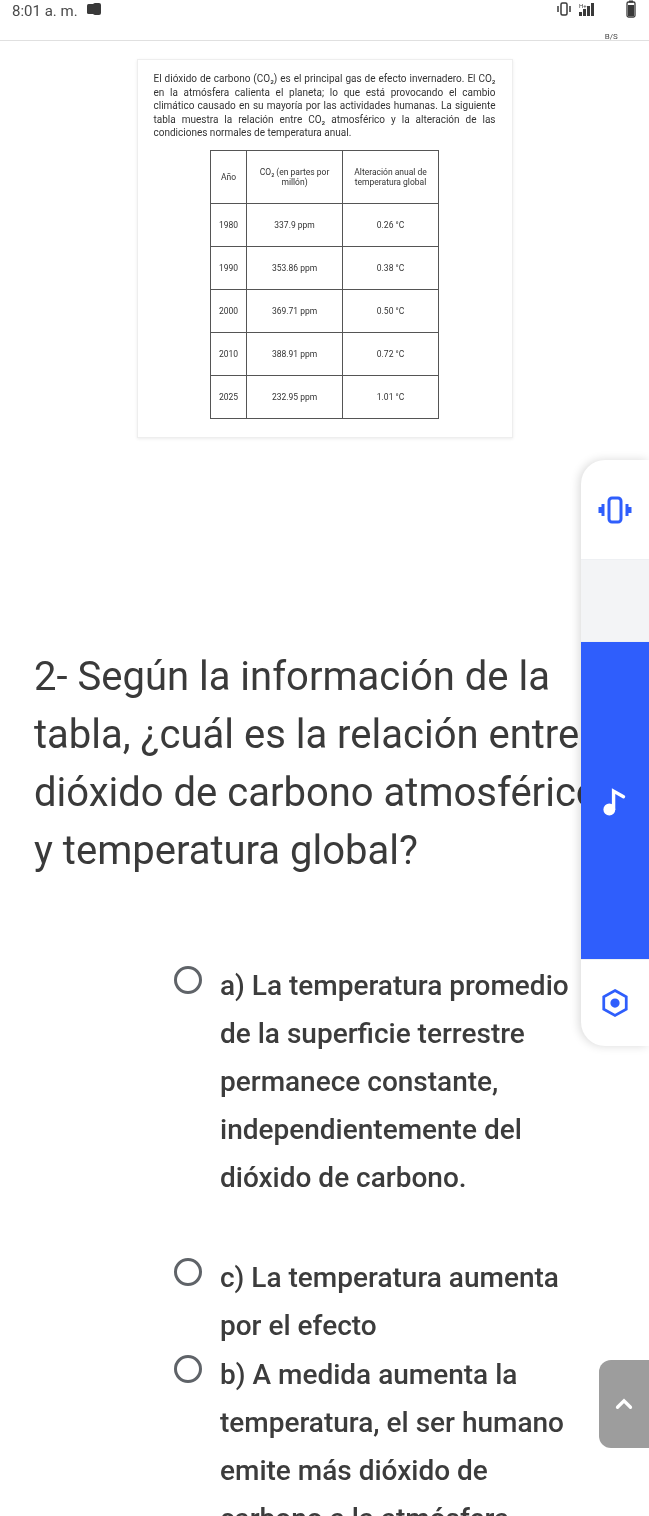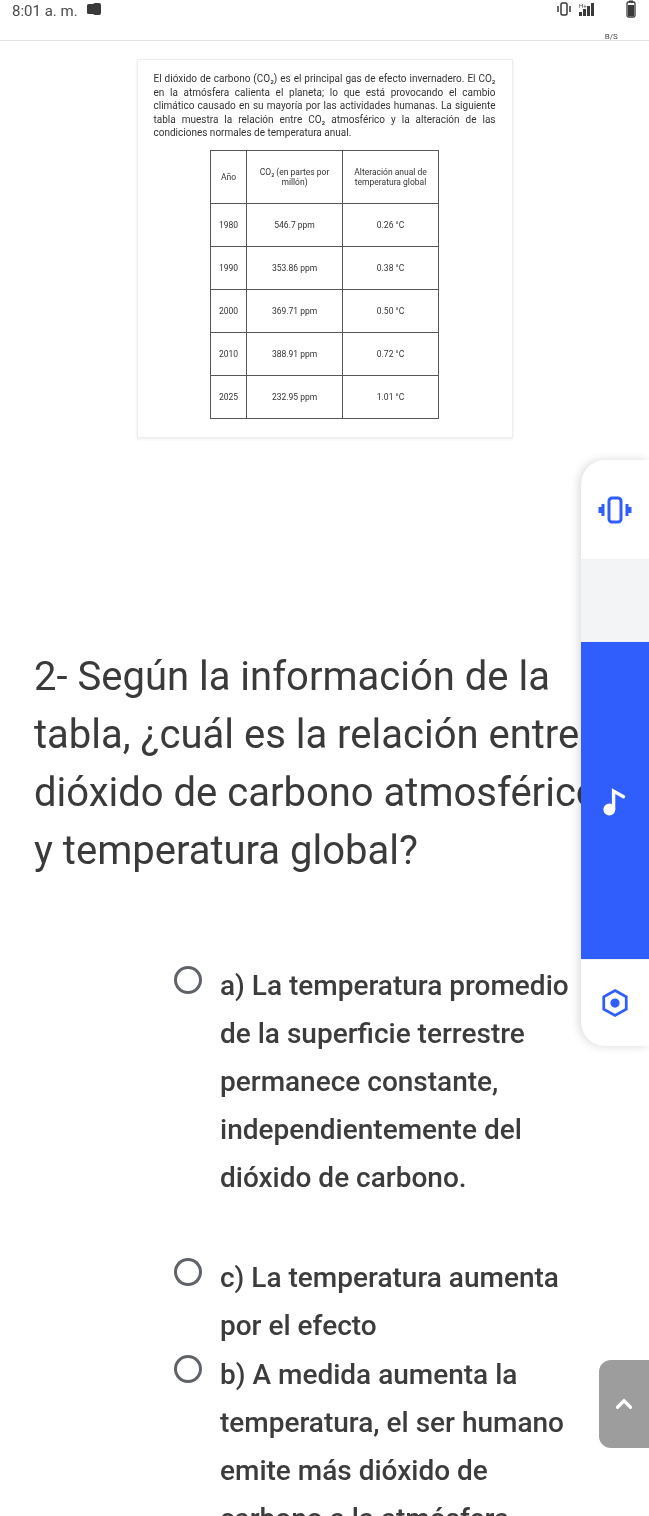--- a/index.html
+++ b/index.html
@@ -77,21 +77,21 @@
   <p>El dióxido de carbono (CO₂) es el principal gas de efecto invernadero. El CO₂ en la atmósfera calienta el planeta; lo que está provocando el cambio climático causado en su mayoría por las actividades humanas. La siguiente tabla muestra la relación entre CO₂ atmosférico y la alteración de las condiciones normales de temperatura anual.</p>
   <table>
     <tbody>
         <tr>
       <th>Año</th>
       <th style="max-width:96px;">CO₂ (en partes por millón)</th>
       <th style="max-width:96px;">Alteración anual de temperatura global</th>
     </tr>
     <tr>
           <td>1980</td>
-          <td>546.7 ppm</td>
+          <td>337.9 ppm</td>
           <td>0.26 °C</td>
         </tr>
     <tr>
           <td>1990</td>
           <td>353.86 ppm</td>
           <td>0.38 °C</td>
         </tr>
     <tr>
           <td>2000</td>
           <td>369.71 ppm</td>

